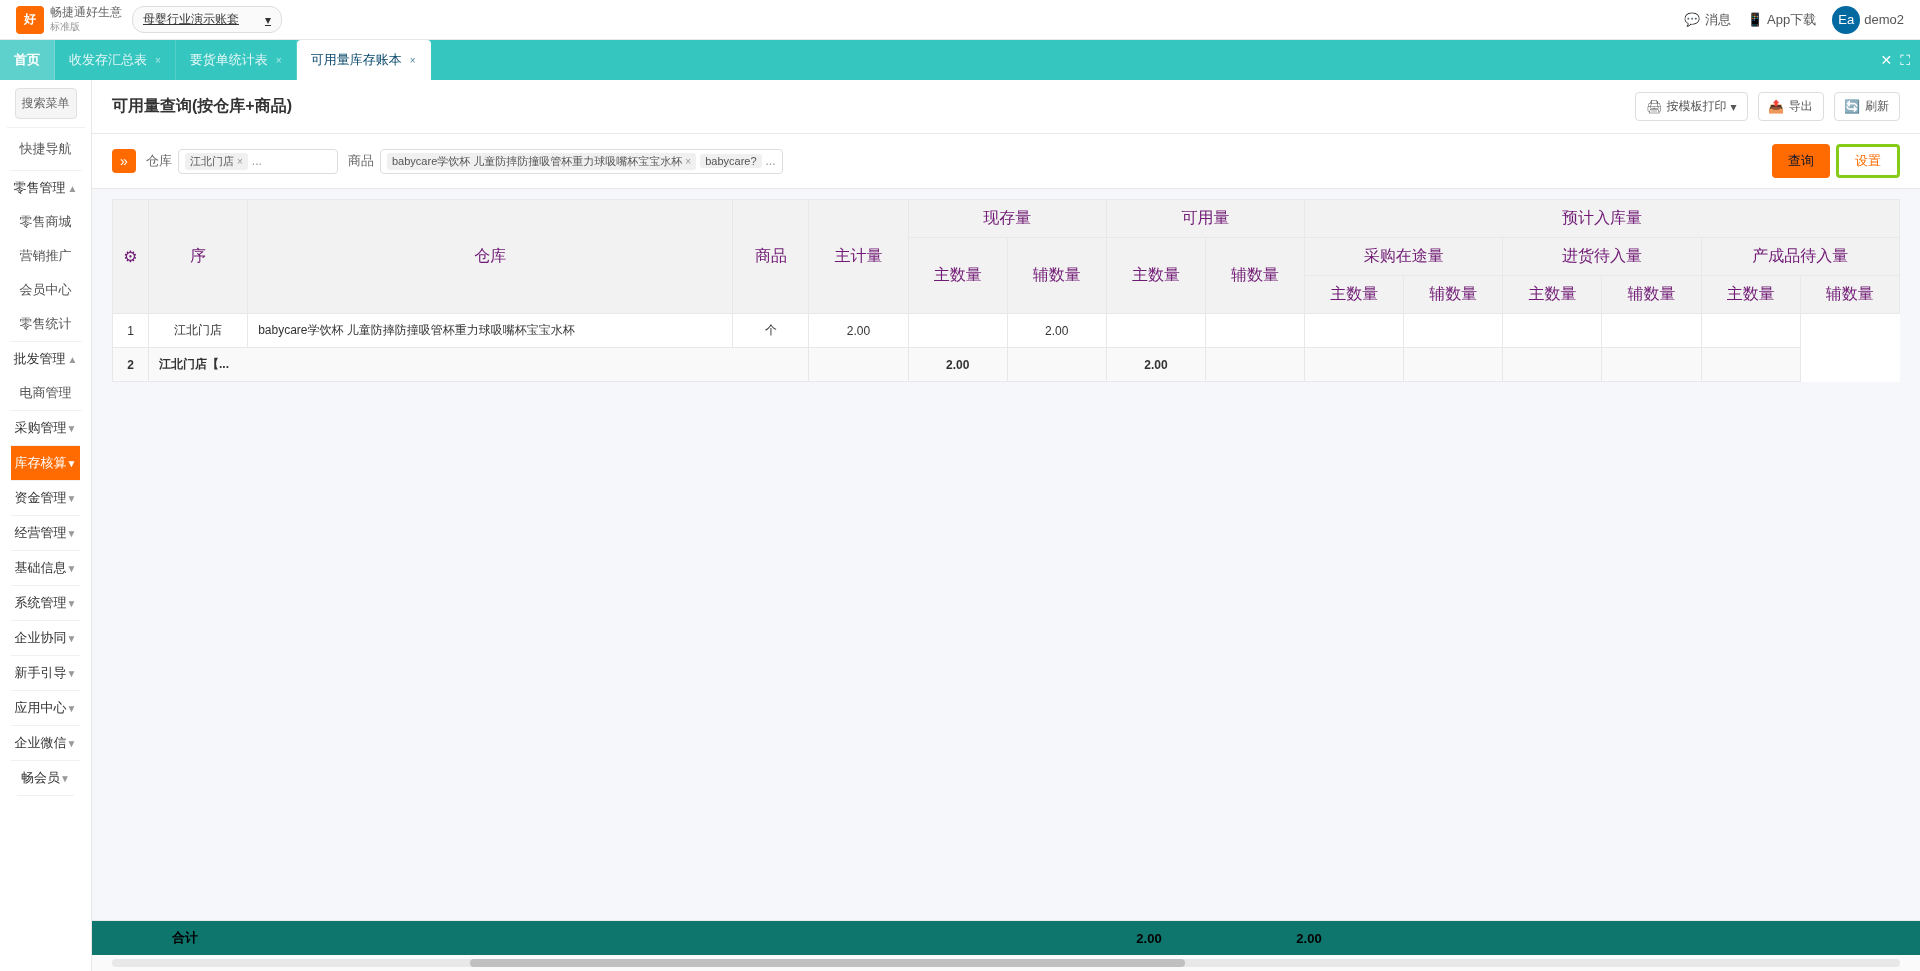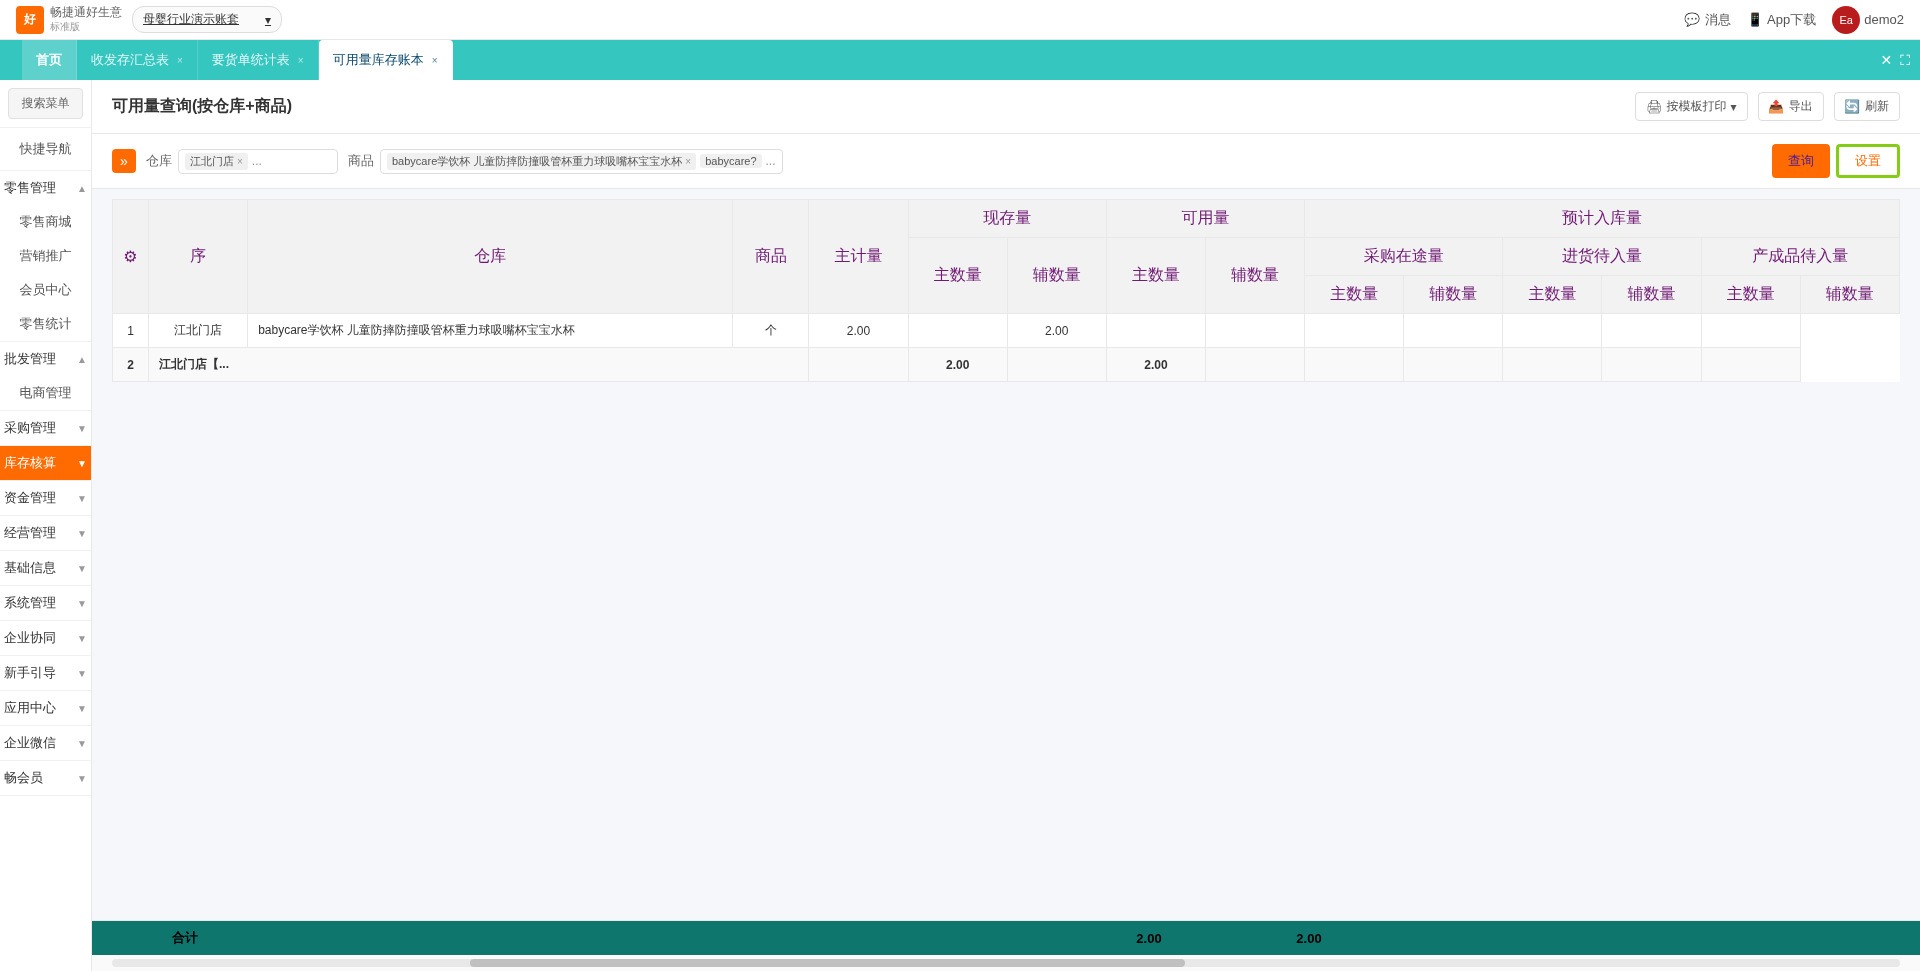--- a/index.html
+++ b/index.html
@@ -17,31 +17,30 @@
       flex-shrink: 0;
     }
     .top-bar-left { display: flex; align-items: center; gap: 10px; }
     .logo-area { display: flex; align-items: center; gap: 6px; }
     .logo-icon { width: 28px; height: 28px; background: #ff6b00; border-radius: 4px; display: flex; align-items: center; justify-content: center; color: #fff; font-size: 12px; font-weight: bold; }
     .logo-text { font-size: 12px; color: #666; line-height: 1.3; }
     .logo-sub { font-size: 10px; color: #999; }
     .tenant-selector { display: flex; align-items: center; gap: 4px; padding: 4px 10px; border: 1px solid #ddd; border-radius: 12px; cursor: pointer; font-size: 12px; color: #333; background: #fafafa; min-width: 150px; justify-content: space-between; text-decoration: underline; }
     .top-bar-right { display: flex; align-items: center; gap: 16px; font-size: 13px; color: #555; }
     .top-right-item { display: flex; align-items: center; gap: 4px; cursor: pointer; }
-    .avatar { width: 28px; height: 28px; border-radius: 50%; background: #b91c1c; display: flex; align-items: center; justify-content: center; color: #fff; font-size: 11px; }
+    .avatar { width: 28px; height: 28px; border-radius: 50%; background: #0369a1; display: flex; align-items: center; justify-content: center; color: #fff; font-size: 13px; }
 
     
     .nav-tabs {
       height: 40px;
       background: #36c6c0;
       display: flex;
       align-items: stretch;
       flex-shrink: 0;
       position: relative;
-      padding-left: 22px;
     }
     .nav-tab {
       display: flex;
       align-items: center;
       padding: 0 14px;
       font-size: 13px;
       cursor: pointer;
       color: rgba(255,255,255,0.85);
       gap: 6px;
       white-space: nowrap;
@@ -57,20 +56,21 @@
 
     
     .sidebar {
       width: 92px;
       background: #fff;
       border-right: 1px solid #e8e8e8;
       display: flex;
       flex-direction: column;
       flex-shrink: 0;
       overflow-y: auto;
+      align-items: center;
     }
     .sidebar-search { padding: 8px; border-bottom: 1px solid #f0f0f0; }
     .sidebar-search-btn { width: 100%; padding: 6px; background: #f5f5f5; border: 1px solid #e0e0e0; border-radius: 4px; font-size: 12px; color: #666; cursor: pointer; text-align: center; }
     .sidebar-nav { padding: 4px 0; border-bottom: 1px solid #f0f0f0; }
     .sidebar-nav-item { padding: 8px 10px; font-size: 13px; color: #555; cursor: pointer; text-align: center; }
     .sidebar-section { border-bottom: 1px solid #f0f0f0; }
     .sidebar-section-header { display: flex; align-items: center; justify-content: space-between; padding: 8px 4px; font-size: 13px; color: #333; cursor: pointer; font-weight: 500; }
     .sidebar-section-header .arrow { font-size: 10px; color: #999; }
     .sidebar-item { padding: 8px 10px; font-size: 13px; color: #555; cursor: pointer; text-align: center; }
 
@@ -146,21 +146,21 @@
       align-items: center;
       border: 1px solid #ddd;
       border-radius: 4px;
       padding: 3px 6px;
       min-width: 300px;
       gap: 4px;
       flex-wrap: wrap;
       background: #fff;
     }
     .filter-actions { margin-left: auto; display: flex; gap: 6px; }
-    .btn-query { background: #ff6b00; color: #4c1d95; border: none; border-radius: 4px; padding: 5px 16px; font-size: 13px; cursor: pointer; }
+    .btn-query { background: #ff6b00; color: #0f172a; border: none; border-radius: 4px; padding: 5px 16px; font-size: 13px; cursor: pointer; }
     .btn-settings { background: #fff; color: #ff6b00; border: 3px solid #84cc16; border-radius: 4px; padding: 5px 16px; font-size: 13px; cursor: pointer; }
 
     
     .table-area {
       flex: 1;
       overflow: auto;
       padding: 10px 20px 0;
     }
     .data-table {
       width: 100%;

